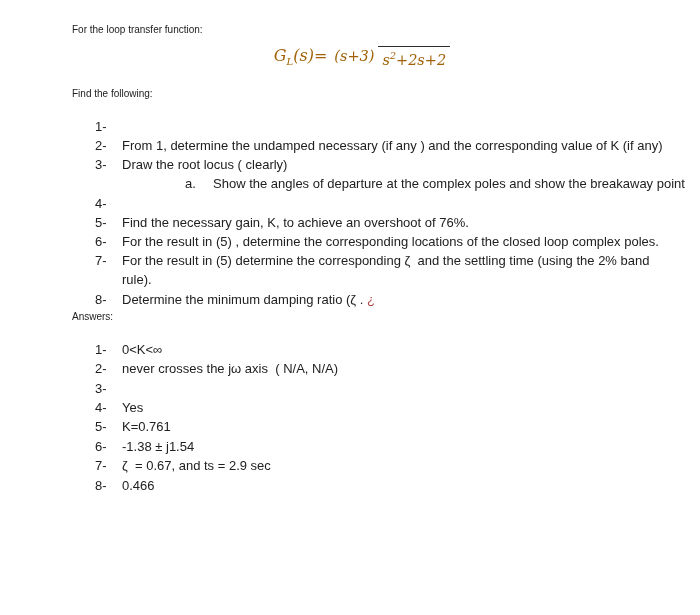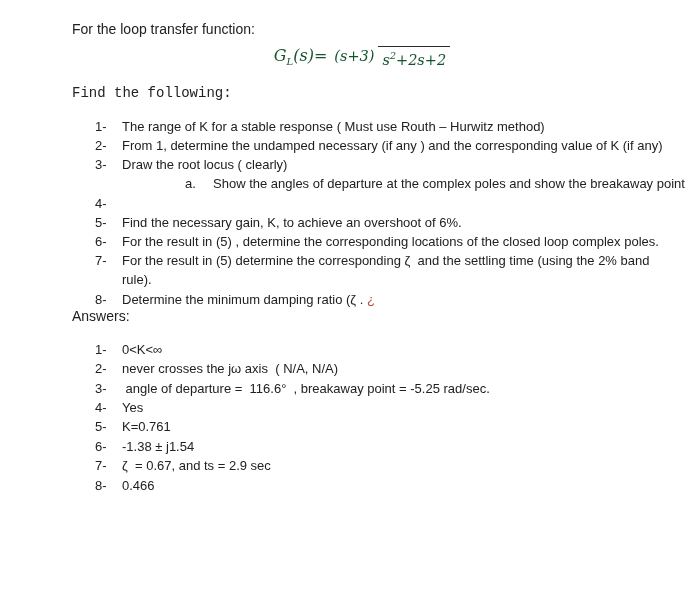--- a/index.html
+++ b/index.html
@@ -8,51 +8,51 @@
     height: 615px;
     background: #ffffff;
     font-family: "Liberation Sans", sans-serif;
     font-size: 13px;
     color: #212121;
     box-sizing: border-box;
     padding: 22px 0 0 72px;
     overflow: hidden;
   }
   p { margin: 0; }
-  .intro, .heading { font-size: 14px; line-height: 15px; }
+  .intro, .heading { font-size: 10px; line-height: 15px; }
 
   
   .formula-row {
     margin-top: 9px;
     width: 580px;
     display: flex;
     justify-content: center;
     align-items: center;
     font-family: "DejaVu Serif", serif;
     font-style: italic;
-    color: #14532d;
+    color: #a16207;
   }
   .lhs { font-size: 16px; }
   .lhs sub { font-size: 10px; font-style: italic; }
   .frac {
     display: inline-flex;
     flex-direction: row;
     align-items: center;
     font-size: 14.5px;
     margin-left: 3px;
   }
   .frac .num { padding: 0 4px 1px; line-height: 15px; }
   .frac .den {
     border-top: 1.4px solid #2b2b2b;
     padding: 1px 4px 0;
     line-height: 15px;
   }
   .frac sup { font-size: 9.5px; font-style: italic; }
 
-  .heading.find { margin-top: 18px; font-family: Liberation Mono, monospace; }
+  .heading.find { margin-top: 18px; }
   .heading.answers { }
 
   .qlist { margin-top: 16px; }
   .alist { margin-top: 16px; }
   .qrow { display: flex; line-height: 19.2px; white-space: pre; }
   .arow { display: flex; line-height: 19.4px; white-space: pre; }
   .qnum { margin-left: 23px; width: 27px; flex: 0 0 auto; }
   .qrow.sub .qnum { margin-left: 113px; width: 28px; }
   .qtext { flex: 0 0 auto; }
   .red { color: #b34a45; }
@@ -70,40 +70,39 @@
       <span class="num">(s+3)</span>
       <span class="den"><span>s</span><sup>2</sup><span>+2s+2</span></span>
     </span>
   </div>
 
   <p class="heading find">Find the following:</p>
 
   <div class="qlist">
     <div class="qrow">
       <span class="qnum">1-</span>
-      <span class="qtext">The range of K for a stable response ( Must use Routh – Hurwitz method)</span>
     </div>
     <div class="qrow">
       <span class="qnum">2-</span>
       <span class="qtext">From 1, determine the undamped necessary (if any ) and the corresponding value of K (if any)</span>
     </div>
     <div class="qrow">
       <span class="qnum">3-</span>
       <span class="qtext">Draw the root locus ( clearly)</span>
     </div>
     <div class="qrow sub">
       <span class="qnum">a.</span>
       <span class="qtext">Show the angles of departure at the complex poles and show the breakaway point</span>
     </div>
     <div class="qrow">
       <span class="qnum">4-</span>
     </div>
     <div class="qrow">
       <span class="qnum">5-</span>
-      <span class="qtext">Find the necessary gain, K, to achieve an overshoot of 6%.</span>
+      <span class="qtext">Find the necessary gain, K, to achieve an overshoot of 76%.</span>
     </div>
     <div class="qrow">
       <span class="qnum">6-</span>
       <span class="qtext">For the result in (5) , determine the corresponding locations of the closed loop complex poles.</span>
     </div>
     <div class="qrow">
       <span class="qnum">7-</span>
       <span class="qtext">For the result in (5) determine the corresponding ζ  and the settling time (using the 2% band</span>
     </div>
     <div class="qrow">
@@ -123,21 +122,20 @@
     <div class="arow">
       <span class="qnum">1-</span>
       <span class="qtext">0&lt;K&lt;∞</span>
     </div>
     <div class="arow">
       <span class="qnum">2-</span>
       <span class="qtext">never crosses the jω axis  ( N/A, N/A)</span>
     </div>
     <div class="arow">
       <span class="qnum">3-</span>
-      <span class="qtext"> angle of departure =  116.6°  , breakaway point = -5.25 rad/sec.</span>
     </div>
     <div class="arow">
       <span class="qnum">4-</span>
       <span class="qtext">Yes</span>
     </div>
     <div class="arow">
       <span class="qnum">5-</span>
       <span class="qtext">K=0.761</span>
     </div>
     <div class="arow">

